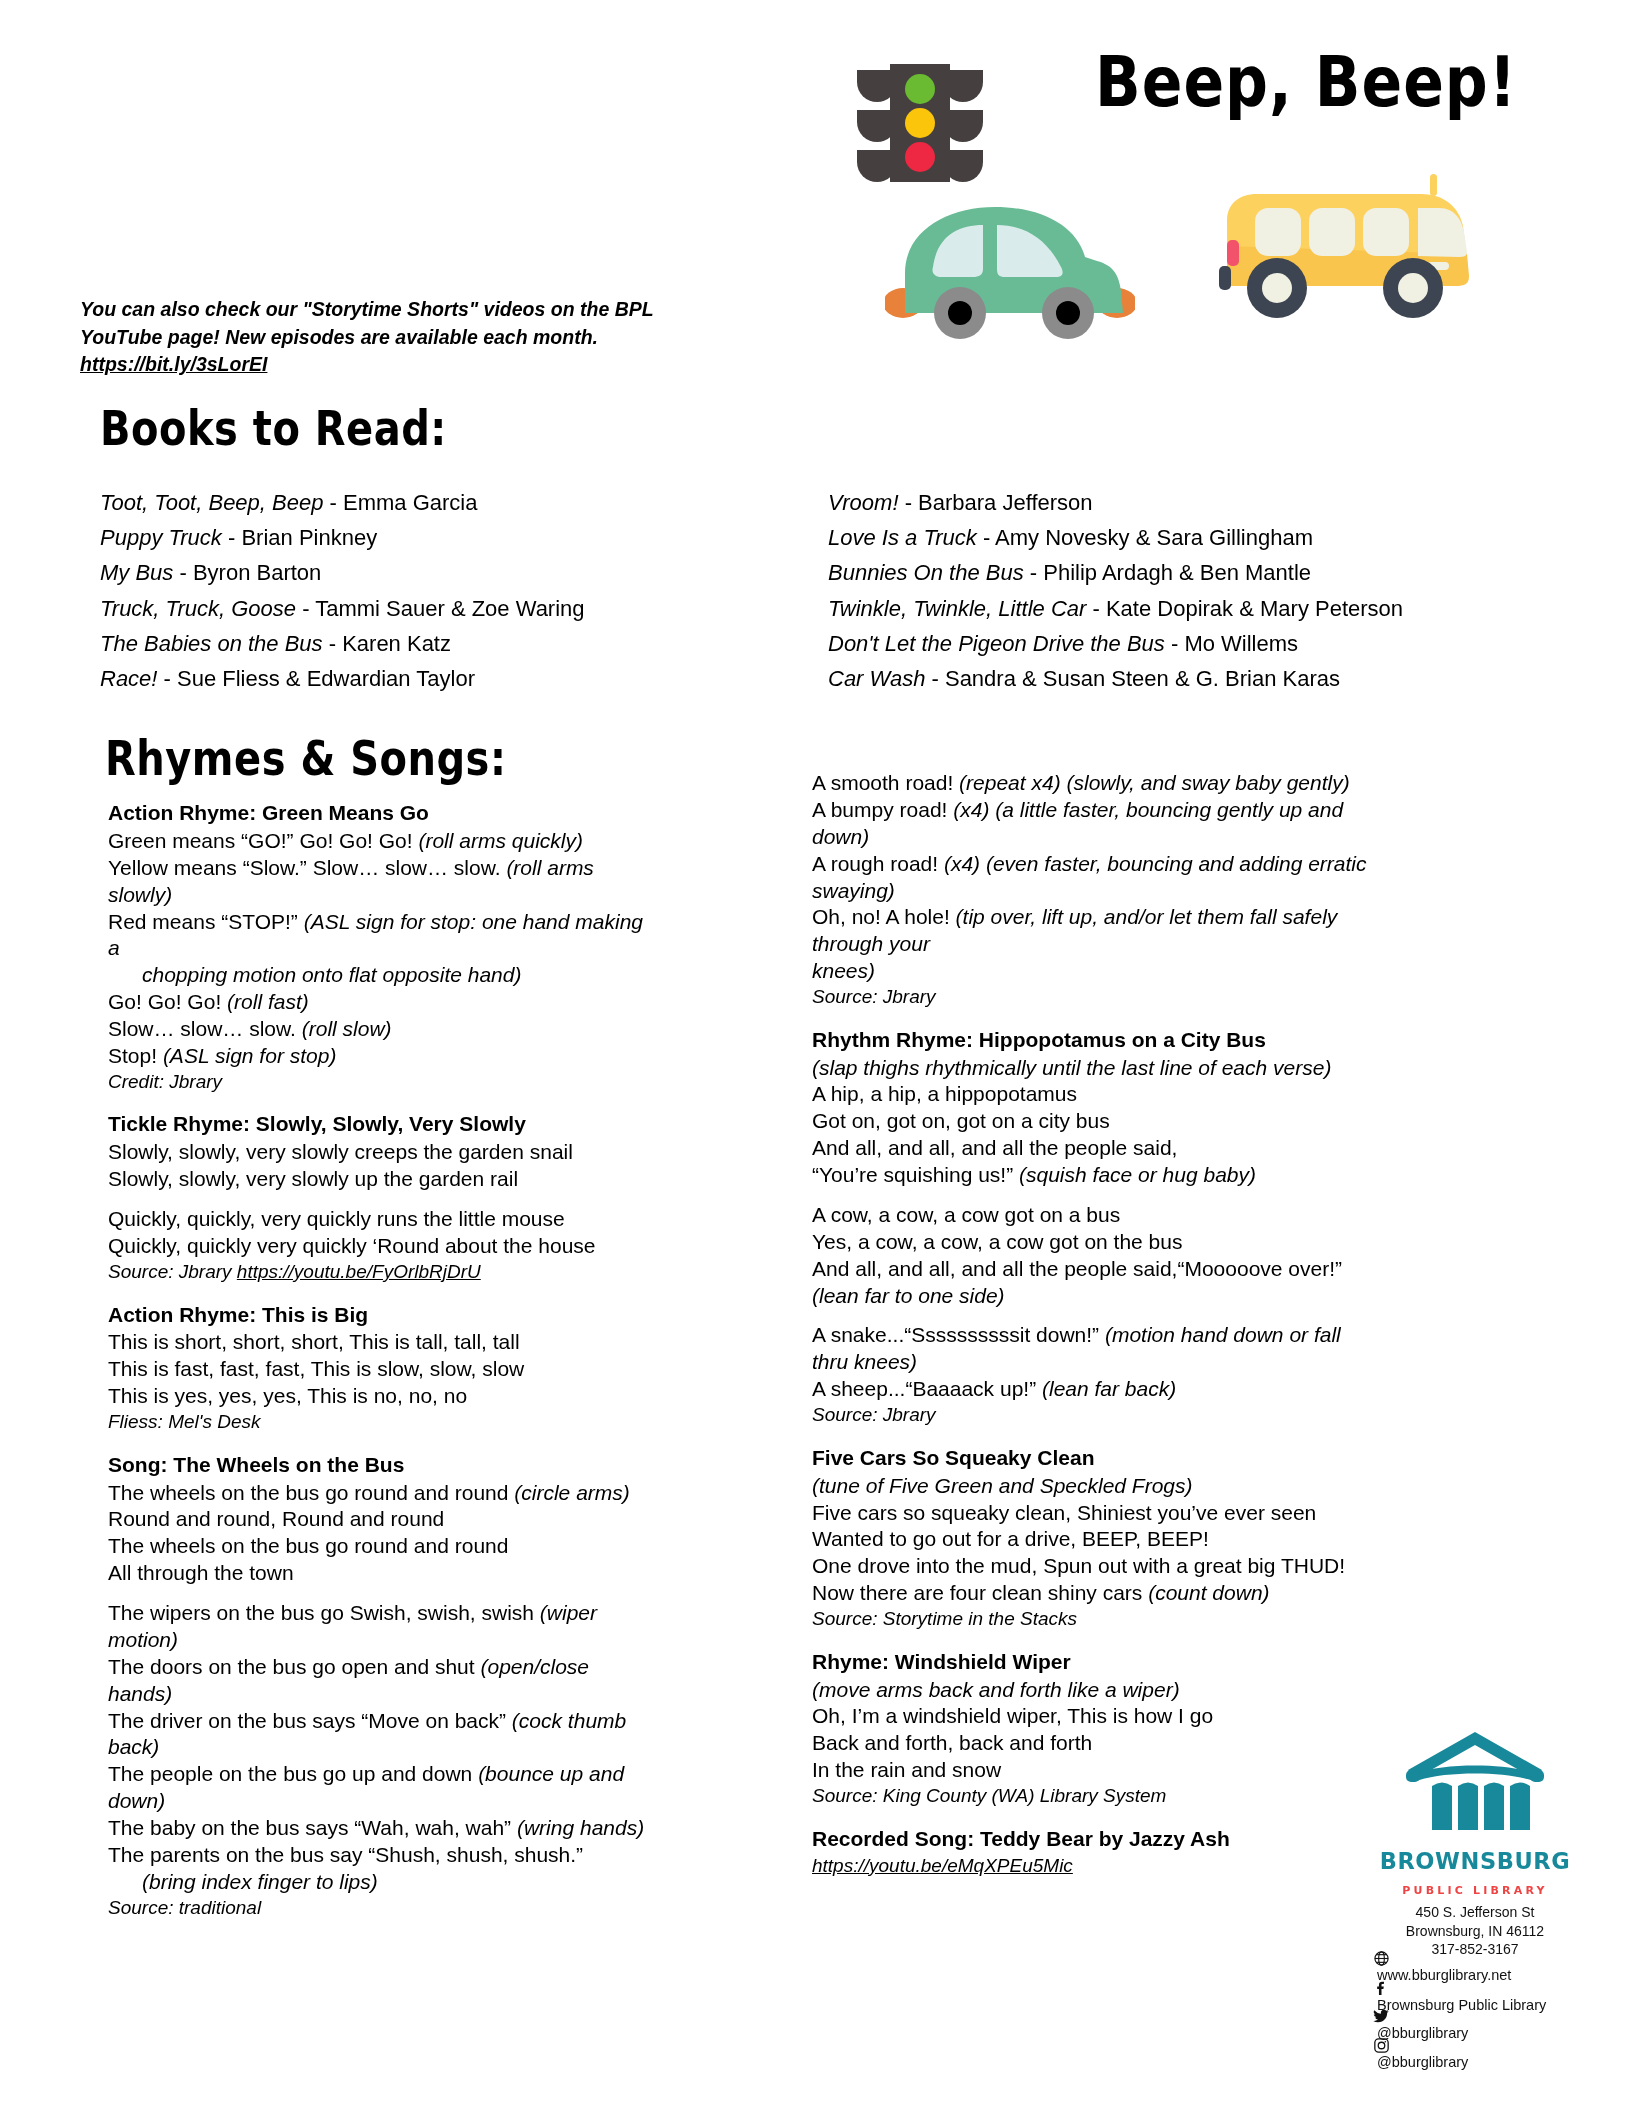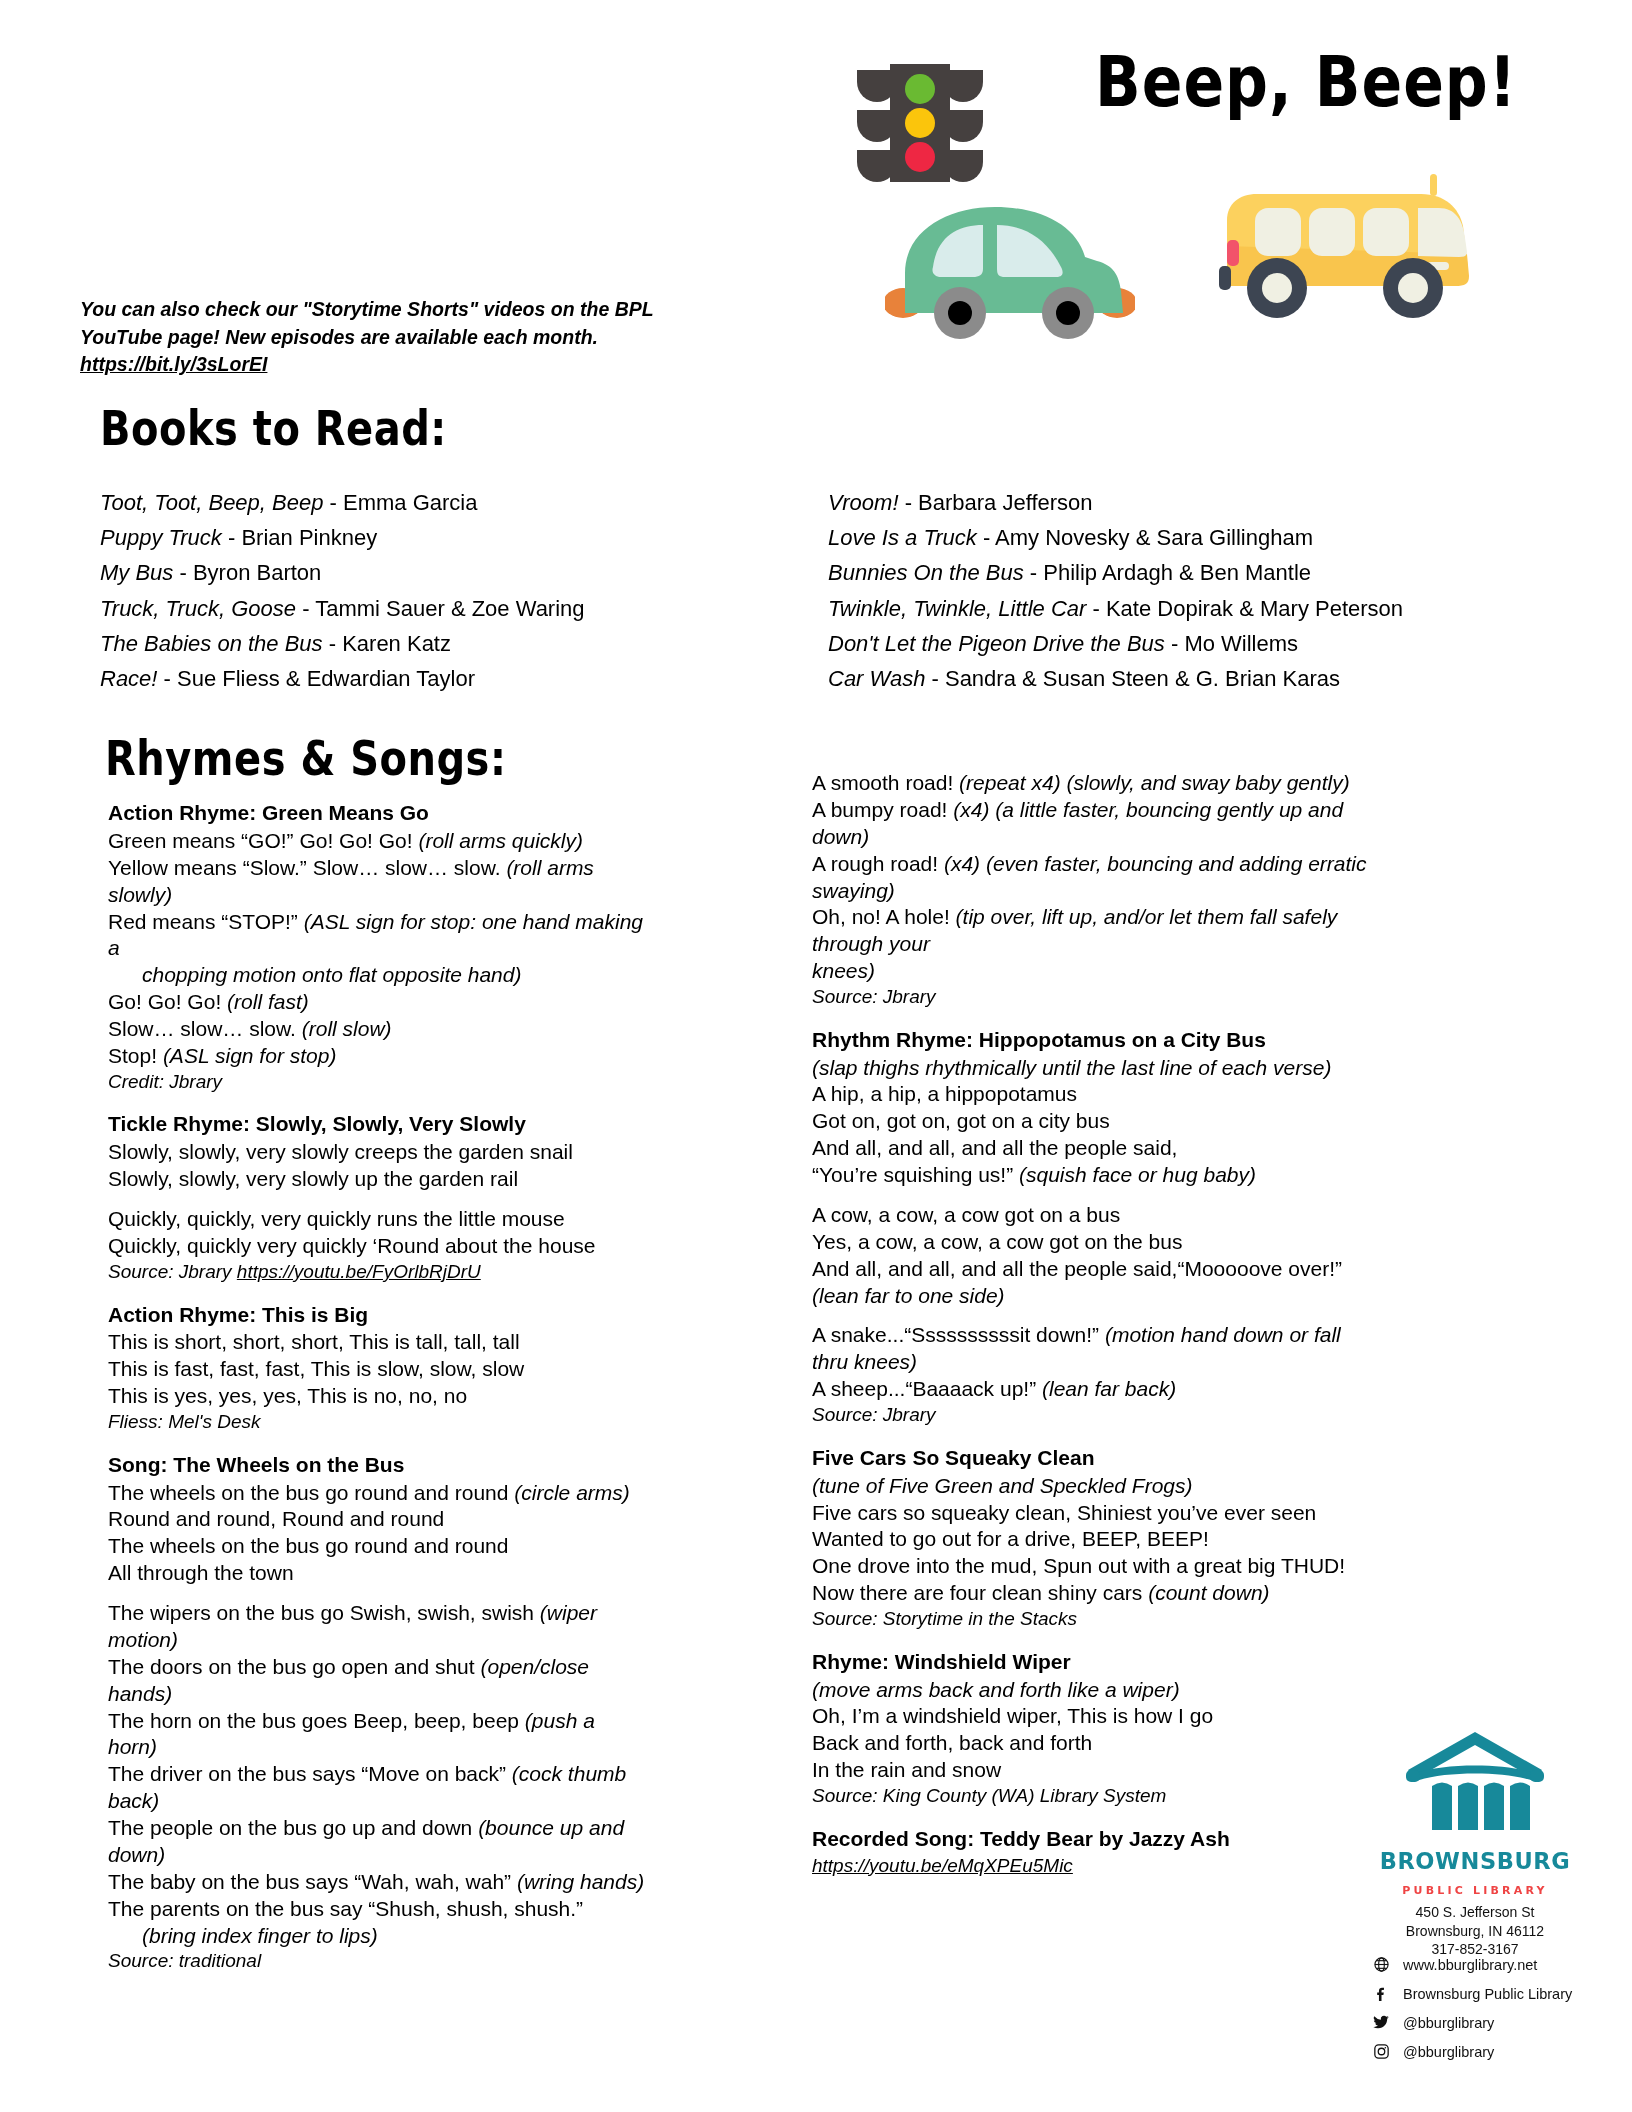--- a/index.html
+++ b/index.html
@@ -107,21 +107,21 @@
     font-size:22.5px; letter-spacing:0.6px; margin-top:6px;
   }
   .logo-sub {
     font-family:"DejaVu Sans", sans-serif;
     font-weight:bold; color:#ef4444;
     font-size:11px; letter-spacing:3.2px; margin-top:10px;
   }
   .logo-addr { font-size:14px; line-height:1.33; margin-top:6px; color:#111; }
 
   .social { position:absolute; left:1368px; top:1950px; width:250px; }
-  .soc-row { display:flex; align-items:center; height:29px; }
+  .soc-row { display:flex; height:29px;flex-direction:column; }
   .soc-ico { width:26px; display:flex; justify-content:center; align-items:center; }
   .soc-txt { font-size:14.5px; margin-left:9px; color:#111; }
 </style>
 </head>
 <body>
 
 <div class="header">
 
 
   <div class="blurb">
@@ -233,21 +233,20 @@
     </div>
     <div class="blk">
       <h4 class="bt">Song: The Wheels on the Bus</h4>
       <p class="ln"><span>The wheels on the bus go round and round </span><span class="it">(circle arms)</span></p>
       <p class="ln"><span>Round and round, Round and round</span></p>
       <p class="ln"><span>The wheels on the bus go round and round</span></p>
       <p class="ln"><span>All through the town</span></p>
       <p class="gap"></p>
       <p class="ln"><span>The wipers on the bus go Swish, swish, swish </span><span class="it">(wiper motion)</span></p>
       <p class="ln"><span>The doors on the bus go open and shut </span><span class="it">(open/close hands)</span></p>
-      <p class="ln"><span>The horn on the bus goes Beep, beep, beep </span><span class="it">(push a horn)</span></p>
       <p class="ln"><span>The driver on the bus says “Move on back” </span><span class="it">(cock thumb back)</span></p>
       <p class="ln"><span>The people on the bus go up and down </span><span class="it">(bounce up and down)</span></p>
       <p class="ln"><span>The baby on the bus says “Wah, wah, wah” </span><span class="it">(wring hands)</span></p>
       <p class="ln"><span>The parents on the bus say “Shush, shush, shush.”</span></p>
       <p class="ln indent"><span class="it">(bring index finger to lips)</span></p>
       <p class="src"><span>Source: traditional</span></p>
     </div>
   </div>
 <div class="col-right">
     <div class="blk">

